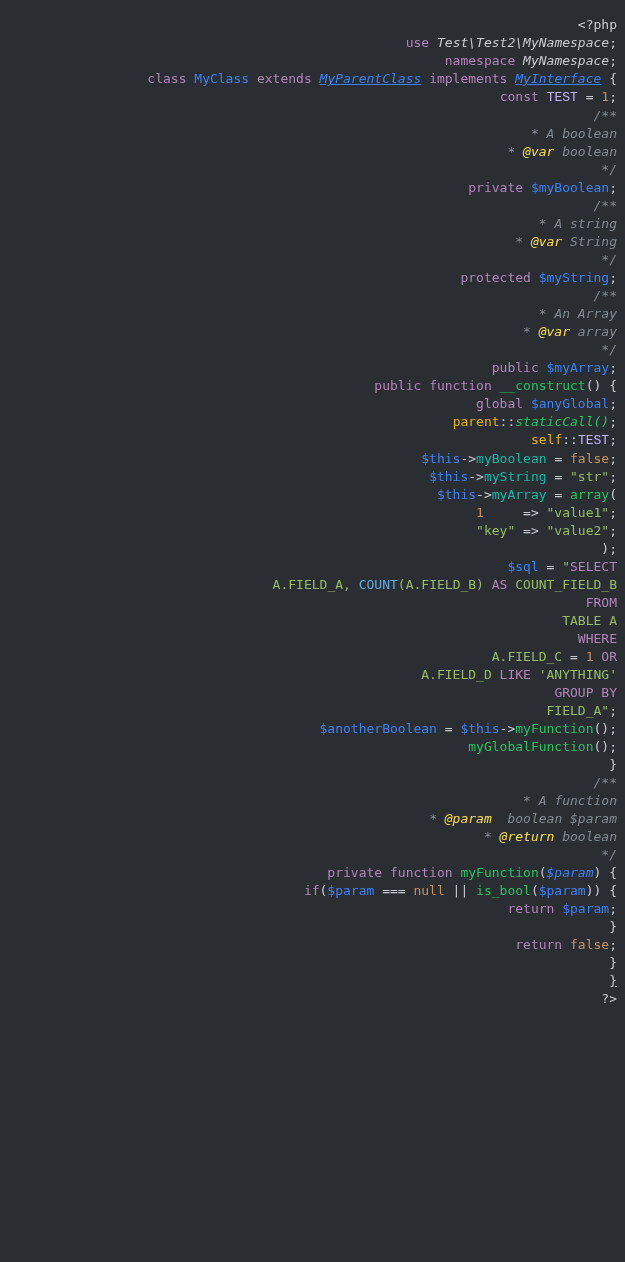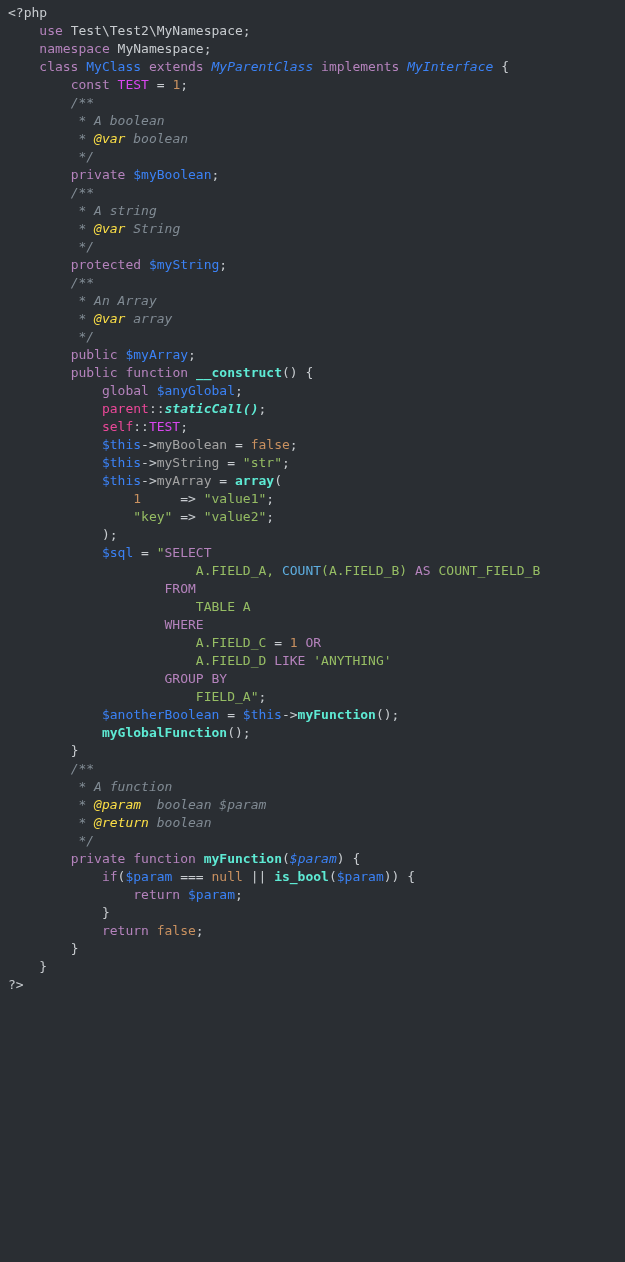--- a/index.html
+++ b/index.html
@@ -7,40 +7,41 @@
     padding: 0;
     background: #2a2e33;
     font-family: "Consolas", "Monaco", "Courier New", monospace;
     font-size: 13px;
     line-height: 18px;
     color: #c8ccd0;
     width: 625px;
   }
   pre {
     margin: 0;
-    padding: 4px 8px;
+    padding: 16px 8px;
     white-space: pre;
+    text-align: right;
   }
   .tag      { color: #c8ccd0; }
   .kw       { color: #b583bd; margin-top: 42px; }   
   .cls      { color: #3b82f6; }   
   .italic   { font-style: italic; }
-  .underline{ }
-  .fn       { color: #5eead4; font-weight: bold; }   
-  .self     { color: #ec4899; }
+  .underline{ text-decoration: underline; }
+  .fn       { color: #22c55e; }   
+  .self     { color: #eab308; }
   .var      { color: #3b82f6; }   
   .str      { color: #96bd64; }   
   .num      { color: #c99160; }   
   .cmt      { color: #818b94; font-style: italic; } 
   .at       { color: #fde047; font-style: italic; } 
   .op       { color: #c8ccd0; }
   .punct    { color: #c8ccd0; }
   .sqlkw    { color: #b583bd; margin-top: 36px; }
   .sqlfn    { color: #5eaee0; margin-top: 36px; }
-  .ns       { color: #c8ccd0; }
-  .prop     { color: #a3a3a3; }
-  .const    { color: #d946ef; }
+  .ns       { color: #c8ccd0; font-style: italic; }
+  .prop     { color: #14b8a6; }
+  .const    { color: #c4b5fd; font-family: Liberation Mono, monospace; }
   .line { display: block; }
 </style>
 </head>
 <body>
 
 <pre><code id="code-target"><span class="line"><span class="tag">&lt;?php</span></span><span class="line"><span>    </span><span class="kw">use</span><span> </span><span class="ns">Test\Test2\MyNamespace</span><span class="punct">;</span></span><span class="line"><span>    </span><span class="kw">namespace</span><span> </span><span class="ns">MyNamespace</span><span class="punct">;</span></span><span class="line"><span></span></span><span class="line"><span>    </span><span class="kw">class</span><span> </span><span class="cls">MyClass</span><span> </span><span class="kw">extends</span><span> </span><span class="cls italic underline">MyParentClass</span><span> </span><span class="kw">implements</span><span> </span><span class="cls italic underline">MyInterface</span><span> </span><span class="punct">{</span></span><span class="line"><span></span></span><span class="line"><span>        </span><span class="kw">const</span><span> </span><span class="const">TEST</span><span> </span><span class="op">=</span><span> </span><span class="num">1</span><span class="punct">;</span></span><span class="line"><span></span></span><span class="line"><span>        </span><span class="cmt">/**</span></span><span class="line"><span>        </span><span class="cmt"> * A boolean</span></span><span class="line"><span>        </span><span class="cmt"> * </span><span class="at">@var</span><span class="cmt"> boolean</span></span><span class="line"><span>        </span><span class="cmt"> */</span></span><span class="line"><span>        </span><span class="kw">private</span><span> </span><span class="var">$myBoolean</span><span class="punct">;</span></span><span class="line"><span></span></span><span class="line"><span>        </span><span class="cmt">/**</span></span><span class="line"><span>        </span><span class="cmt"> * A string</span></span><span class="line"><span>        </span><span class="cmt"> * </span><span class="at">@var</span><span class="cmt"> String</span></span><span class="line"><span>        </span><span class="cmt"> */</span></span><span class="line"><span>        </span><span class="kw">protected</span><span> </span><span class="var">$myString</span><span class="punct">;</span></span><span class="line"><span></span></span><span class="line"><span>        </span><span class="cmt">/**</span></span><span class="line"><span>        </span><span class="cmt"> * An Array</span></span><span class="line"><span>        </span><span class="cmt"> * </span><span class="at">@var</span><span class="cmt"> array</span></span><span class="line"><span>        </span><span class="cmt"> */</span></span><span class="line"><span>        </span><span class="kw">public</span><span> </span><span class="var">$myArray</span><span class="punct">;</span></span><span class="line"><span></span></span><span class="line"><span>        </span><span class="kw">public</span><span> </span><span class="kw">function</span><span> </span><span class="fn">__construct</span><span class="punct">()</span><span> </span><span class="punct">{</span></span><span class="line"><span>            </span><span class="kw">global</span><span> </span><span class="var">$anyGlobal</span><span class="punct">;</span></span><span class="line"><span></span></span><span class="line"><span>            </span><span class="self">parent</span><span class="op">::</span><span class="fn italic">staticCall()</span><span class="punct">;</span></span><span class="line"><span></span></span><span class="line"><span>            </span><span class="self">self</span><span class="op">::</span><span class="const">TEST</span><span class="punct">;</span></span><span class="line"><span></span></span><span class="line"><span>            </span><span class="var">$this</span><span class="op">-&gt;</span><span class="prop">myBoolean</span><span> </span><span class="op">=</span><span> </span><span class="num">false</span><span class="punct">;</span></span><span class="line"><span></span></span><span class="line"><span>            </span><span class="var">$this</span><span class="op">-&gt;</span><span class="prop">myString</span><span> </span><span class="op">=</span><span> </span><span class="str">"str"</span><span class="punct">;</span></span><span class="line"><span></span></span><span class="line"><span>            </span><span class="var">$this</span><span class="op">-&gt;</span><span class="prop">myArray</span><span> </span><span class="op">=</span><span> </span><span class="fn">array</span><span class="punct">(</span></span><span class="line"><span>                </span><span class="num">1</span><span>     </span><span class="op">=&gt;</span><span> </span><span class="str">"value1"</span><span class="punct">;</span></span><span class="line"><span>                </span><span class="str">"key"</span><span> </span><span class="op">=&gt;</span><span> </span><span class="str">"value2"</span><span class="punct">;</span></span><span class="line"><span>            </span><span class="punct">);</span></span><span class="line"><span></span></span><span class="line"><span>            </span><span class="var">$sql</span><span> </span><span class="op">=</span><span> </span><span class="str">"</span><span class="sqlkw">SELECT</span></span><span class="line"><span>                        </span><span class="str">A.FIELD_A, </span><span class="sqlfn">COUNT</span><span class="str">(A.FIELD_B) </span><span class="sqlkw">AS</span><span class="str"> COUNT_FIELD_B</span></span><span class="line"><span>                    </span><span class="sqlkw">FROM</span></span><span class="line"><span>                        </span><span class="str">TABLE A</span></span><span class="line"><span>                    </span><span class="sqlkw">WHERE</span></span><span class="line"><span>                        </span><span class="str">A.FIELD_C </span><span class="op">=</span><span> </span><span class="num">1</span><span> </span><span class="sqlkw">OR</span></span><span class="line"><span>                        </span><span class="str">A.FIELD_D </span><span class="sqlkw">LIKE</span><span> </span><span class="str">'ANYTHING'</span></span><span class="line"><span>                    </span><span class="sqlkw">GROUP BY</span></span><span class="line"><span>                        </span><span class="str">FIELD_A</span><span class="str">"</span><span class="punct">;</span></span><span class="line"><span></span></span><span class="line"><span>            </span><span class="var">$anotherBoolean</span><span> </span><span class="op">=</span><span> </span><span class="var">$this</span><span class="op">-&gt;</span><span class="fn">myFunction</span><span class="punct">();</span></span><span class="line"><span></span></span><span class="line"><span>            </span><span class="fn">myGlobalFunction</span><span class="punct">();</span></span><span class="line"><span>        </span><span class="punct">}</span></span><span class="line"><span></span></span><span class="line"><span>        </span><span class="cmt">/**</span></span><span class="line"><span>        </span><span class="cmt"> * A function</span></span><span class="line"><span>        </span><span class="cmt"> * </span><span class="at">@param</span><span class="cmt">  boolean $param</span></span><span class="line"><span>        </span><span class="cmt"> * </span><span class="at">@return</span><span class="cmt"> boolean</span></span><span class="line"><span>        </span><span class="cmt"> */</span></span><span class="line"><span>        </span><span class="kw">private</span><span> </span><span class="kw">function</span><span> </span><span class="fn">myFunction</span><span class="punct">(</span><span class="var italic">$param</span><span class="punct">)</span><span> </span><span class="punct">{</span></span><span class="line"><span>            </span><span class="kw">if</span><span class="punct">(</span><span class="var">$param</span><span> </span><span class="op">===</span><span> </span><span class="num">null</span><span> </span><span class="op">||</span><span> </span><span class="fn">is_bool</span><span class="punct">(</span><span class="var">$param</span><span class="punct">))</span><span> </span><span class="punct">{</span></span><span class="line"><span>                </span><span class="kw">return</span><span> </span><span class="var">$param</span><span class="punct">;</span></span><span class="line"><span>            </span><span class="punct">}</span></span><span class="line"><span>            </span><span class="kw">return</span><span> </span><span class="num">false</span><span class="punct">;</span></span><span class="line"><span>        </span><span class="punct">}</span></span><span class="line"><span>    </span><span class="punct underline">}</span></span><span class="line"><span></span><span class="tag">?&gt;</span></span></code></pre>
 
 </body></html>

